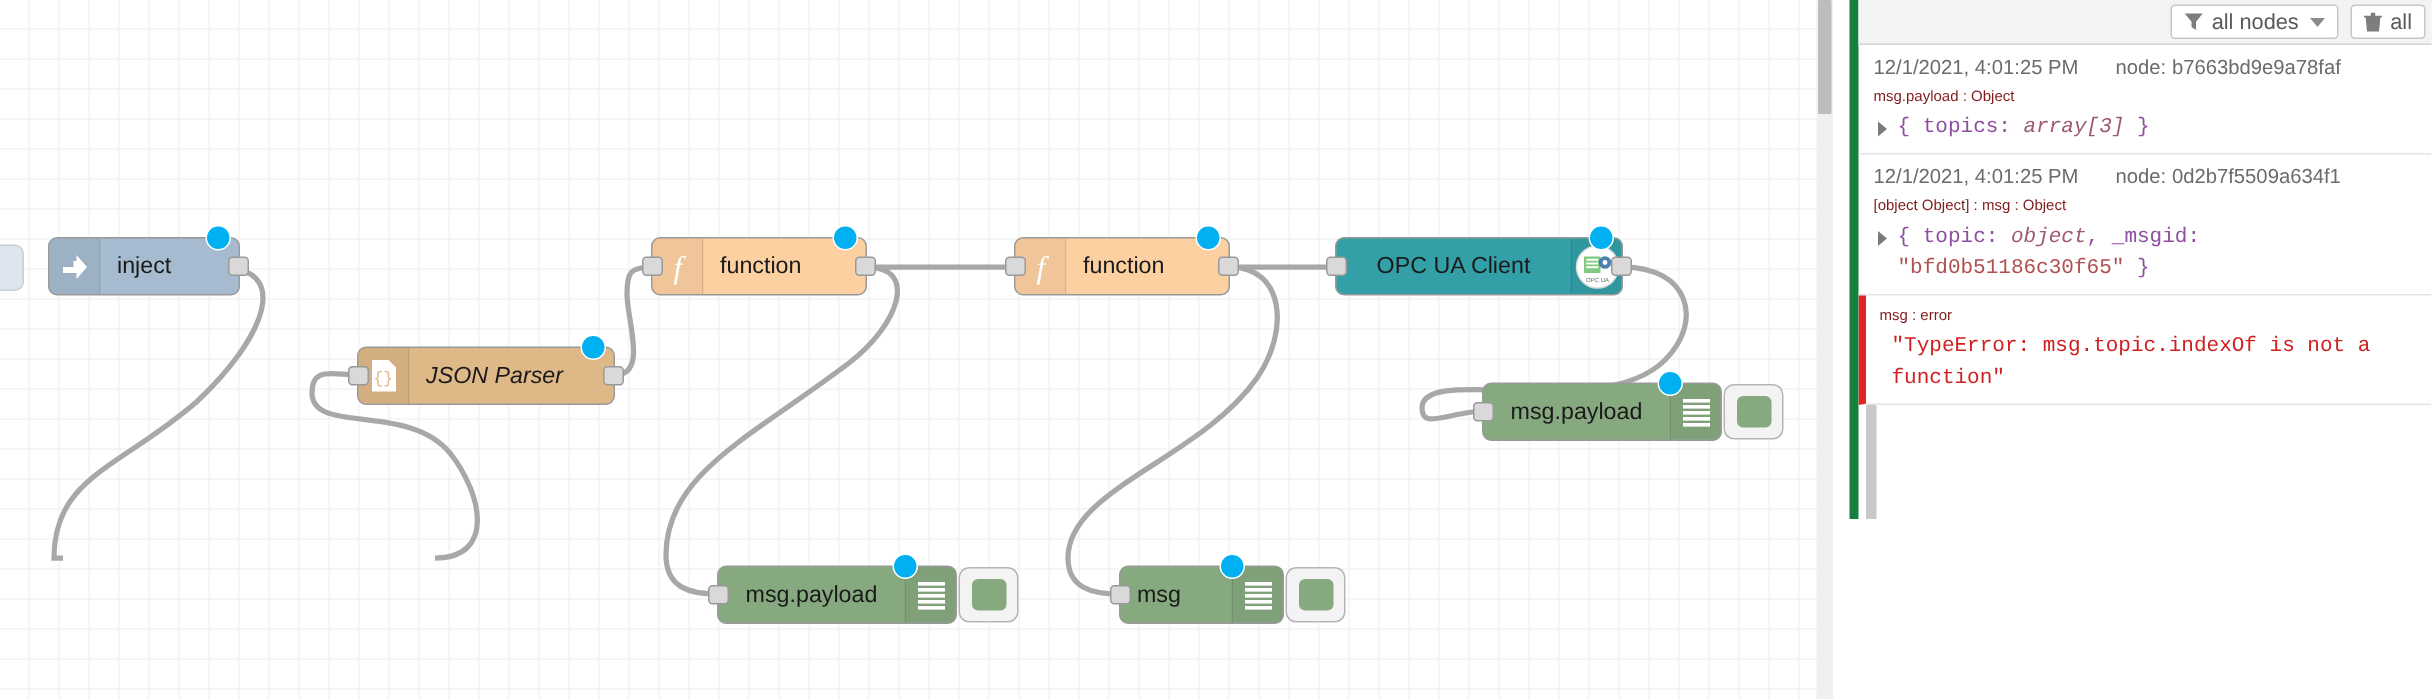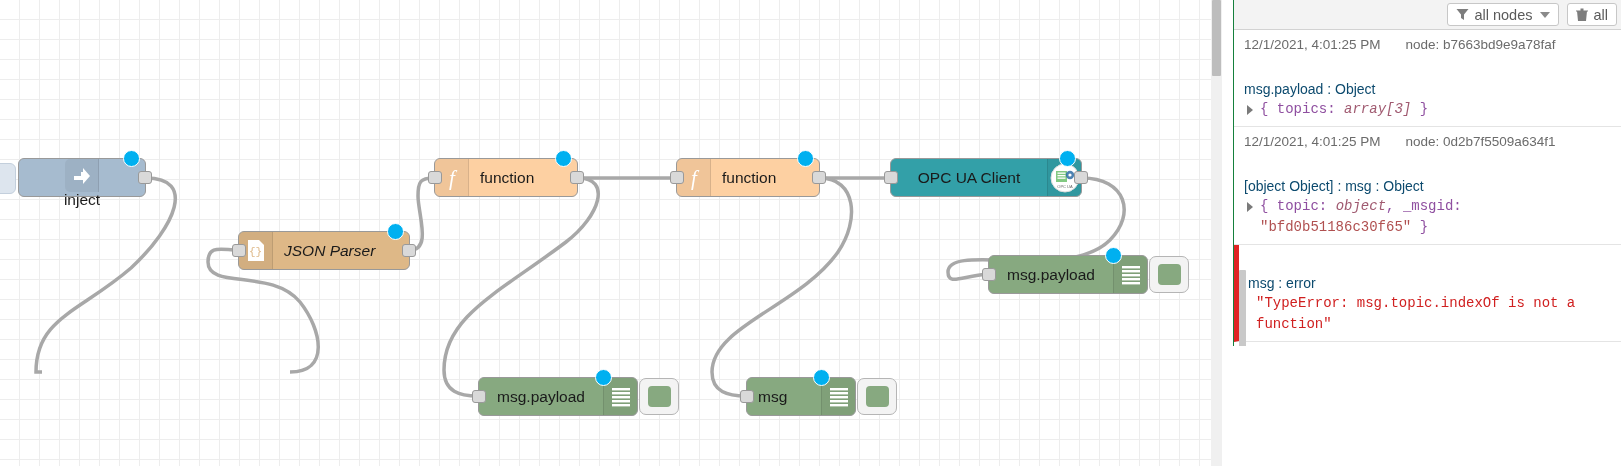--- a/index.html
+++ b/index.html
@@ -92,21 +92,21 @@
     border:1px solid #c3cfdc;border-radius:6px;background:#dde5ee;
   }
 
   
   .cscroll{position:absolute;right:0;top:0;width:11px;height:466px;background:#f0f0f0;}
   .cscroll i{position:absolute;left:1px;top:0;width:9px;height:76px;background:#bdbdbd;border-radius:1px;}
 
   
   #sidebar{
     position:absolute;left:1233px;top:0;width:388px;height:346px;
-    background:#fff;border-left:1px solid #15803d;box-sizing:border-box;
+    background:#fff;border-left:6px solid #15803d;box-sizing:border-box;
   }
   #dbgtoolbar{
     height:30px;background:#f3f3f3;border-bottom:1px solid #d2d2d2;
     display:flex;align-items:center;justify-content:flex-end;
     padding-right:4px;box-sizing:border-box;
   }
   .tbtn{
     height:23px;border:1px solid #c7c7c7;background:#fff;border-radius:3px;
     display:flex;align-items:center;gap:5px;padding:0 8px;margin-left:8px;
     font-size:14.5px;color:#5a5a5a;box-sizing:border-box;
@@ -118,21 +118,21 @@
   }
 
   #dbglist{position:absolute;left:0;top:30px;right:0;bottom:0;overflow:hidden;}
   .msg{
     border-bottom:1px solid #e4e4e4;padding:4px 10px 6px 10px;
     position:relative;box-sizing:border-box;
   }
   .msg.err{border-left:5px solid #e02424;padding-left:9px;}
   .mhead{font-size:13.5px;color:#6b6b6b;line-height:21px;white-space:nowrap;}
   .mhead .node-id{margin-left:21px;}
-  .mtopic{font-size:14px;color:#0c4a6e;line-height:20px;margin-top:24px;}
+  .mtopic{font-size:10px;color:#7f1d1d;line-height:20px;}
   .mbody{
     font-family:"Liberation Mono",monospace;font-size:14px;line-height:21px;
     color:#8e5f8e;padding-left:16px;position:relative;word-break:break-word;
   }
   .mbody .tri{
     position:absolute;left:3px;top:6px;width:0;height:0;
     border-top:5px solid transparent;border-bottom:5px solid transparent;
     border-left:6px solid #7a7a7a;
   }
   .k{color:#8f4fa0;}
@@ -165,21 +165,21 @@
 
       <path class="wire" d="M 820,178 C 856,178 858,178 890,178"></path>
 
       <path class="wire" d="M 820,178 C 856,178 860,220 838,252 C 800,306 712,326 712,372 C 712,392 728,396 746,396"></path>
 
       <path class="wire" d="M 1082,178 C 1126,178 1136,214 1110,240 C 1068,282 948,242 948,272 C 948,286 962,276 988,274"></path>
     </svg>
 
     <div class="stub"></div>
 
-    <div class="node n-inject" style="left:18px;top:158px;width:128px;flex-direction:column;">
+    <div class="node n-inject" style="left:32px;top:158px;width:128px;">
       <div class="ic">
         <svg width="20" height="18" viewBox="0 0 20 18">
           <path d="M2 5 h9 V1 l7 8 -7 8 v-4 H2 v-4 h7 v-4 z" fill="#fff"></path>
         </svg>
       </div>
       <span class="label">inject</span>
       <span class="port out"></span>
       <span class="dot" style="right:5px;"></span>
     </div>
 

